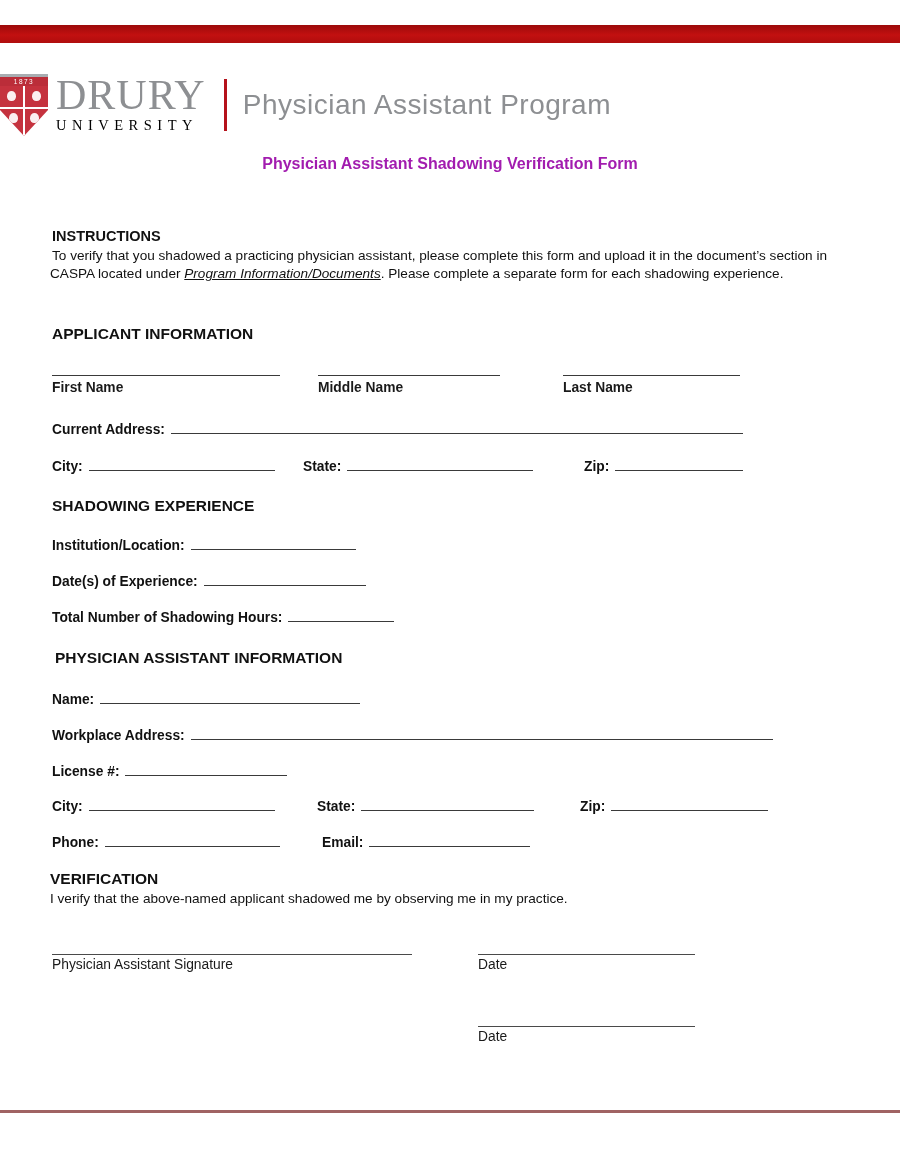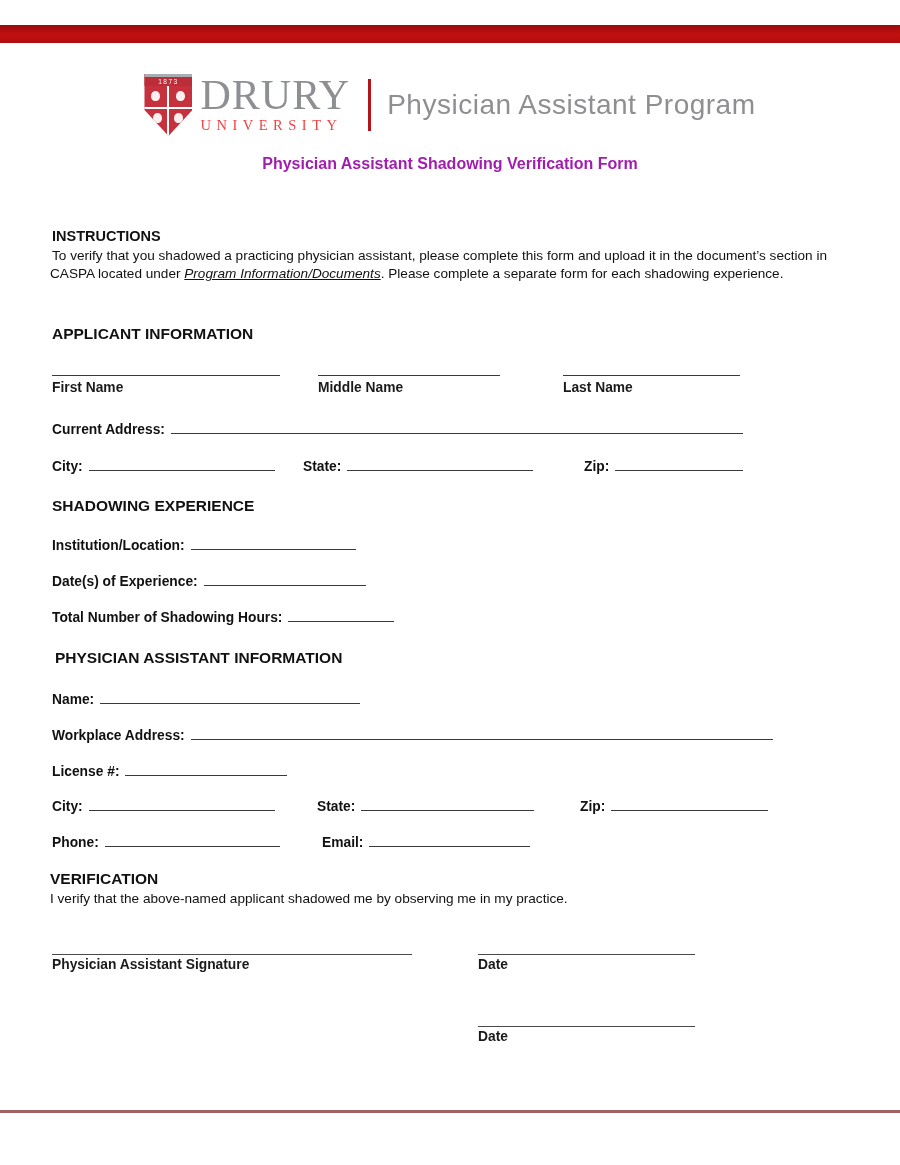--- a/index.html
+++ b/index.html
@@ -14,40 +14,40 @@
     overflow:hidden;
   }
   
   .topbar {
     position:absolute; top:25px; left:0; right:0; height:18px;
     background:linear-gradient(180deg,#9c0a0a 0%, #c21010 55%, #b00d0d 100%);
   }
   
   .logo-row {
     position:absolute; top:74px; left:0; right:0;
-    display:flex; justify-content:center; align-items:center;
+    display:flex; justify-content:flex-start; align-items:center;
   }
   .shield { position:relative; width:48px; height:62px; background:#c5323e;
     clip-path:polygon(0 0,100% 0,100% 58%,50% 100%,0 58%); flex:0 0 auto; }
   .shield-top { position:absolute; top:0; left:0; right:0; height:12px;
     background:#bb2d39; border-top:3px solid #a8adb1;
     color:#ffffff; font-size:6.5px; line-height:10px; text-align:center; letter-spacing:1.5px; }
   .shield-v { position:absolute; top:12px; bottom:0; left:50%; width:2px; margin-left:-1px; background:#fff; }
   .shield-h { position:absolute; top:33px; left:0; right:0; height:2px; background:#fff; }
   .shield-dot { position:absolute; width:9px; height:10px; background:#ffffff; border-radius:50% 50% 45% 45%; opacity:.92; }
   .q1 { top:17px; left:7px; } .q2 { top:17px; right:7px; }
   .q3 { top:39px; left:9px; } .q4 { top:39px; right:9px; }
   .wordmark { margin-left:8px; line-height:1; }
   .wordmark .big {
     font-family:"Liberation Serif", serif; font-size:42px; letter-spacing:1px;
     color:#8d8f92; line-height:0.9;
   }
   .wordmark .small {
     font-family:"Liberation Serif", serif; font-size:14.5px; letter-spacing:5.5px;
-    color:#ef4444; margin-top:3px;
+    color:#000000; margin-top:3px;
   }
   .logo-divider { width:3px; height:52px; background:#b5121b; margin:0 16px 0 18px; }
   .program-name { font-size:28px; color:#8d8f92; letter-spacing:0.5px; font-weight:400; }
 
   .doc-title {
     position:absolute; top:155px; left:0; right:0;
     text-align:center; font-weight:bold; font-size:16px; color:#a21caf;
   }
 
   
@@ -59,21 +59,21 @@
   .lbl { font-weight:bold; font-size:13.8px; color:#111; white-space:nowrap; }
   .line { display:inline-block; border-bottom:1.6px solid #3a3a3a; height:12px; vertical-align:baseline; }
   .fieldrow { white-space:nowrap; }
   .fieldrow .line { margin-left:6px; }
   .relrow { position:absolute; left:52px; right:0; height:22px; }
   .grp { position:absolute; top:0; white-space:nowrap; }
   .namecol { position:absolute; top:0; text-align:left; }
   .namecol .nline { display:block; border-bottom:1.6px solid #3a3a3a; height:14px; }
   .namecol .nlabel { display:block; font-weight:bold; font-size:13.8px; margin-top:4px; }
   .sigline { display:block; border-bottom:1.8px solid #4a4a4a; height:13px; }
-  .siglabel { font-weight:bold; font-size:13.8px; margin-top:4px; }
+  .siglabel { font-weight:normal; font-size:13.8px; margin-top:4px; }
   .footer-rule { position:absolute; top:1110px; left:0; right:0; height:3px; background:#a06363; }
 </style>
 </head>
 <body>
 
 <div class="page">
 
   <div class="topbar"></div>
 
   <div class="logo-row">

